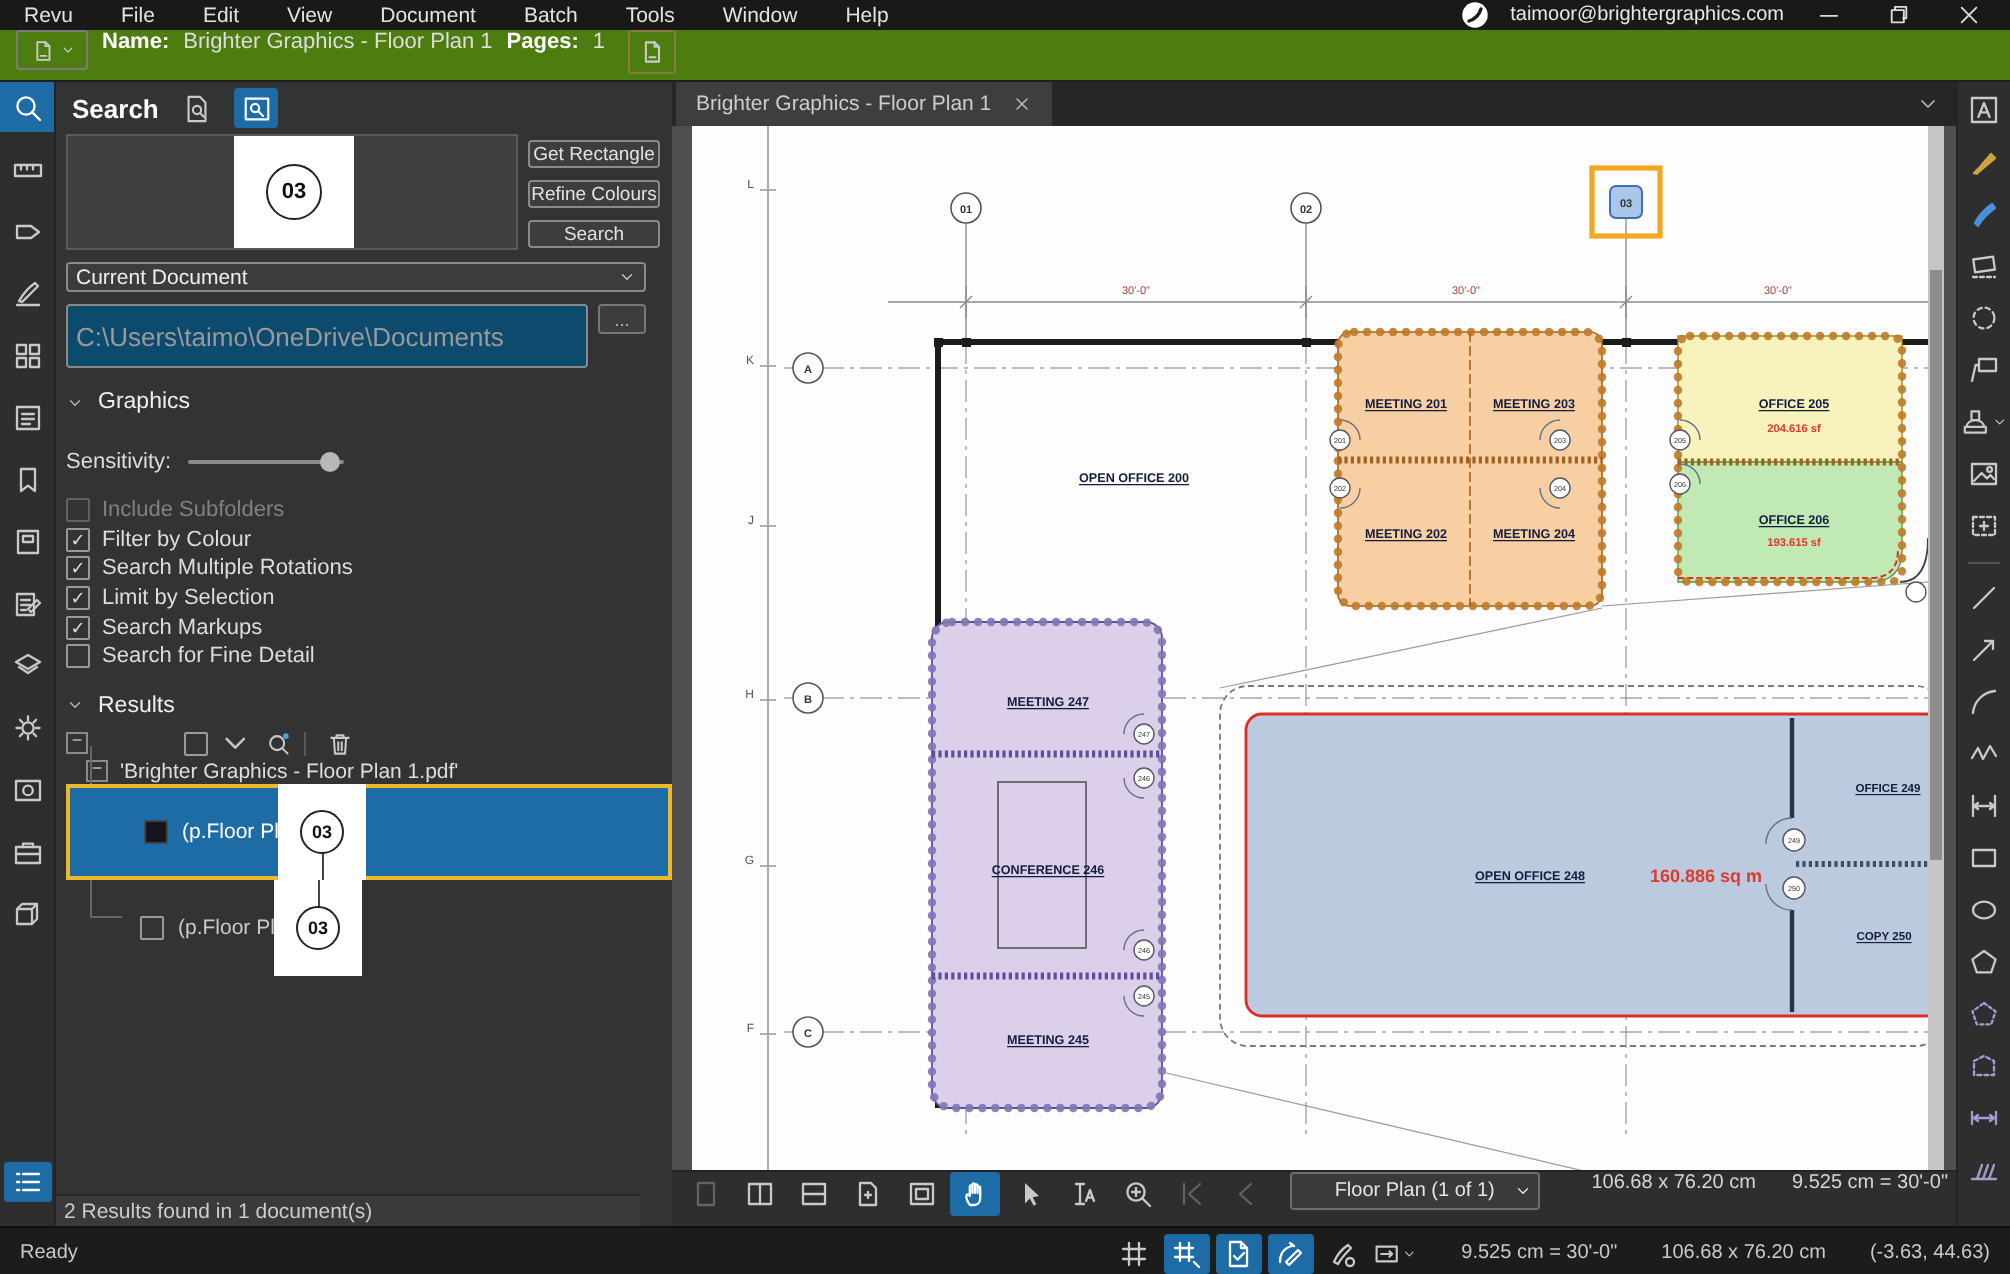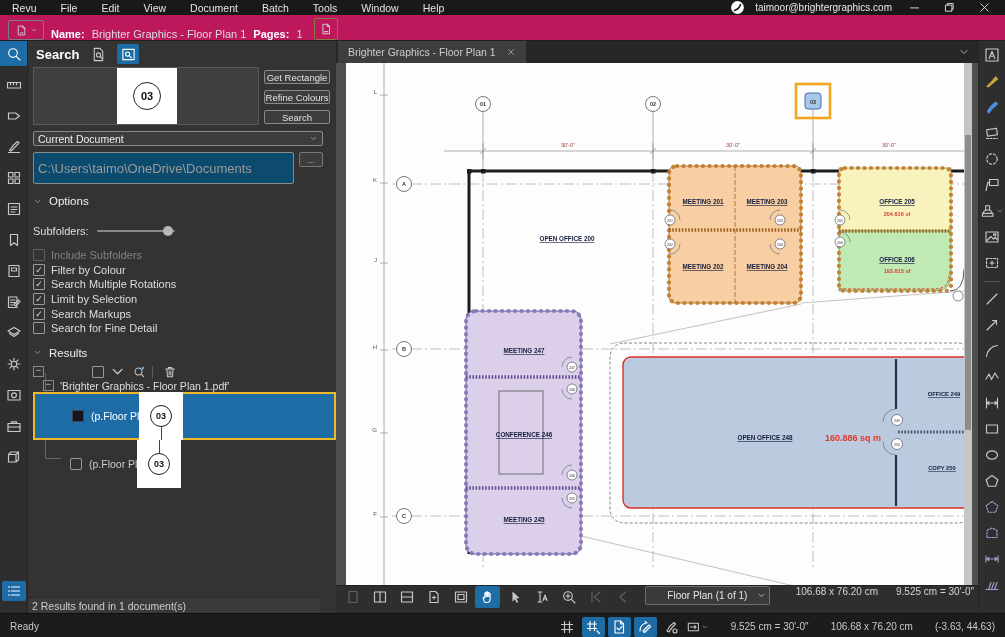--- a/index.html
+++ b/index.html
@@ -15,21 +15,21 @@
   .tbi .chev{width:8px;height:8px;margin-left:1px}
   .tsep{width:16px;height:1px;background:#555;margin:3px 0 6px}
   
   .menubar{height:15px;background:#191919;display:flex;align-items:center;color:#e3e3e3;font-size:10.5px}
   .menubar .mi{padding:0 12px;height:100%;display:flex;align-items:center}
   .mb-right{margin-left:auto;display:flex;align-items:center;gap:10px;padding-right:8px}
   .logo{width:15px;height:15px}
   .email{font-size:10px;color:#e8e8e8}
   .winbtn{width:13px;height:13px;color:#ddd;padding:0 6px}
   
-  .docbar{height:25px;background:#be185d;display:flex;align-items:flex-end;gap:7px;padding-left:8px;
+  .docbar{height:25px;background:#4d7c0f;display:flex;align-items:flex-start;gap:7px;padding-left:8px;
           color:#ddd;font-size:11px;border-bottom:1px solid #1f1f1f}
   .combo{width:34px;height:18px;border:1px solid #7c7c7c;border-radius:2px;display:flex;align-items:center;
          justify-content:center;gap:2px;color:#ccc}
   .combo .icw{width:13px;height:13px}.combo .chev{width:8px;height:8px}
   .blabel{font-weight:bold;color:#fff}
   .pgbtn{width:22px;height:20px;border:1px solid #8a7a40;border-radius:2px;display:flex;align-items:center;
          justify-content:center;color:#ccc;margin-left:4px}
   .pgbtn .icw{width:14px;height:14px}
   
   .main{display:flex;height:572px}
@@ -398,24 +398,24 @@
     <div class="prow">
       <div class="pinput">C:\Users\taimo\OneDrive\Documents</div>
       <button class="pbrowse">...</button>
     </div>
     <div class="psect">
       <span class="chev">
           <svg viewBox="0 0 16 16" class="ic">
             <path d="M4 6l4 4 4-4"></path>
           </svg>
         </span>
-      <span>Options</span>
+      <span>Graphics</span>
     </div>
     <div class="sensrow">
-      <span>Subfolders:</span>
+      <span>Sensitivity:</span>
       <div class="slider">
         <div class="strack"></div>
         <div class="sknob"></div>
       </div>
     </div>
     <div class="checks">
       <div class="chkrow off">
           <span class="cb"></span>
           <span>Include Subfolders</span>
         </div>

